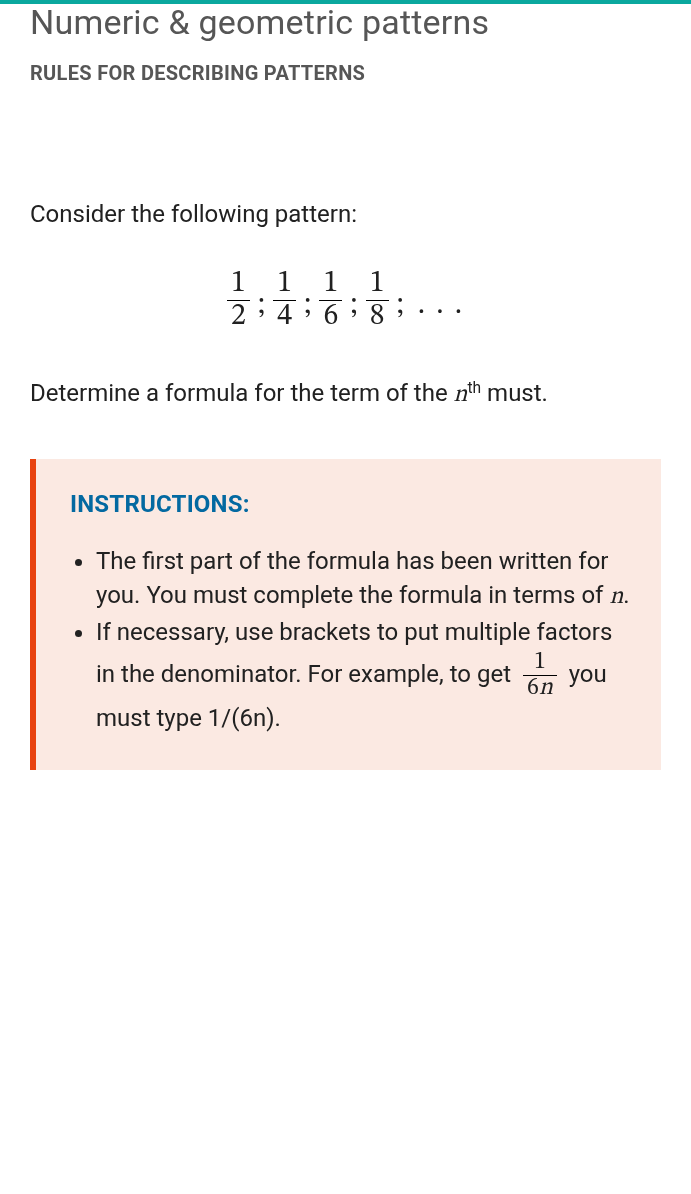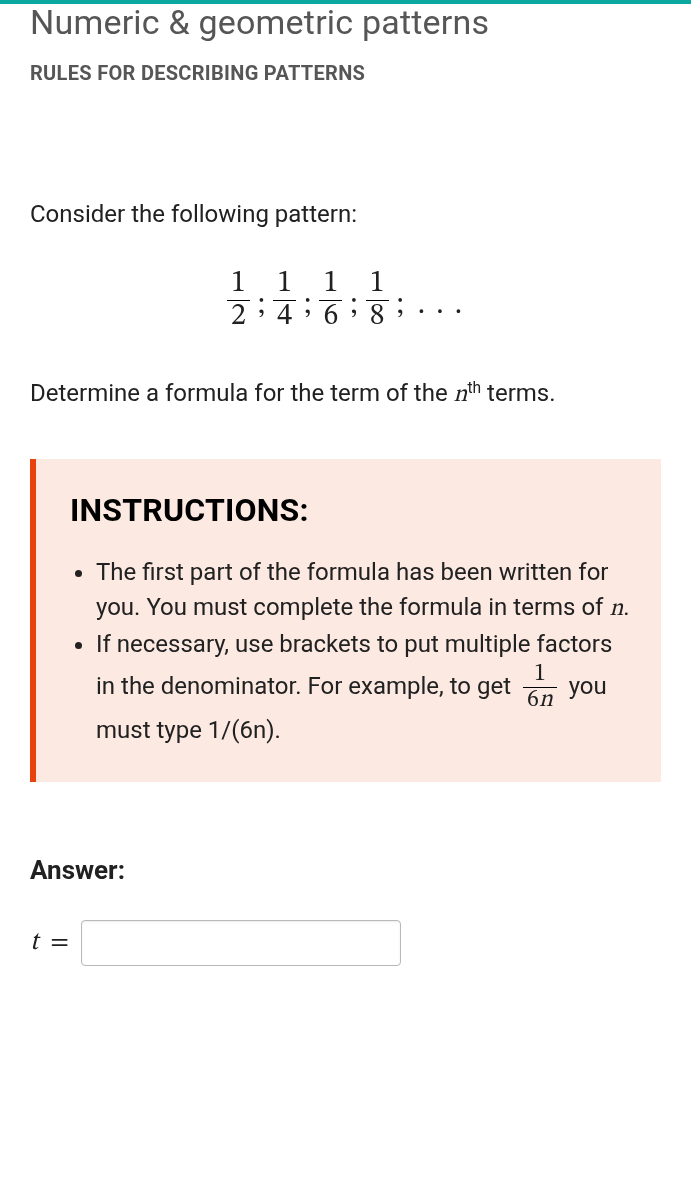--- a/index.html
+++ b/index.html
@@ -48,23 +48,23 @@
 .dots { margin-left: 6px; position: relative; top: 6px; letter-spacing: 2px; }
 .mathit { font-style: italic; font-family: "Cambria Math","STIX Two Math","Times New Roman",serif; }
 .sup { font-size: .65em; position: relative; top: -.55em; }
 .instructions {
   background: #fbe9e2;
   border-left: 6px solid #e8420f;
   margin: 46px 0 0 0;
   padding: 28px 30px 34px 34px;
 }
 .instructions-heading {
-  color: #000000;
+  color: #0369a1;
   font-weight: 700;
-  font-size: 32px;
+  font-size: 24px;
   letter-spacing: .2px;
   margin-bottom: 22px;
 }
 .instructions ul { list-style: disc; padding-left: 26px; }
 .instructions li { }
 .instructions li:last-child { margin-bottom: 0; }
 .inline-frac {
   display: inline-flex;
   flex-direction: column;
   align-items: center;
@@ -126,43 +126,35 @@
       <span class="sep">;</span>
       <span class="frac">
         <span class="num">1</span>
         <span class="den">8</span>
       </span>
       <span class="sep">;</span>
       <span class="dots">. . .</span>
     </div>
 
     <p class="question">
-      <span>Determine a formula for the term of the </span><span class="mathit">n</span><span class="sup">th</span><span> terms.</span>
+      <span>Determine a formula for the term of the </span><span class="mathit">n</span><span class="sup">th</span><span> must.</span>
     </p>
   </div>
 
   <div class="instructions">
     <div class="instructions-heading">INSTRUCTIONS:</div>
     <ul>
       <li>
         <span>The first part of the formula has been written for you. You must complete the formula in terms of </span><span class="mathit">n</span><span>.</span>
       </li>
       <li>
         <span>If necessary, use brackets to put multiple factors in the denominator. For example, to get </span>
         <span class="inline-frac">
           <span class="num">1</span>
           <span class="den"><span>6</span><span class="mathit">n</span></span>
         </span>
         <span> you must type 1/(6n).</span>
       </li>
     </ul>
   </div>
 
-  <div class="answer-block">
-    <div class="answer-label">Answer:</div>
-    <div class="answer-row">
-      <span class="mathit">t</span>
-      <span>=</span>
-      <input class="answer-input" type="text" value="" style="">
-    </div>
-  </div>
 
 </div>
 
 </body></html>

